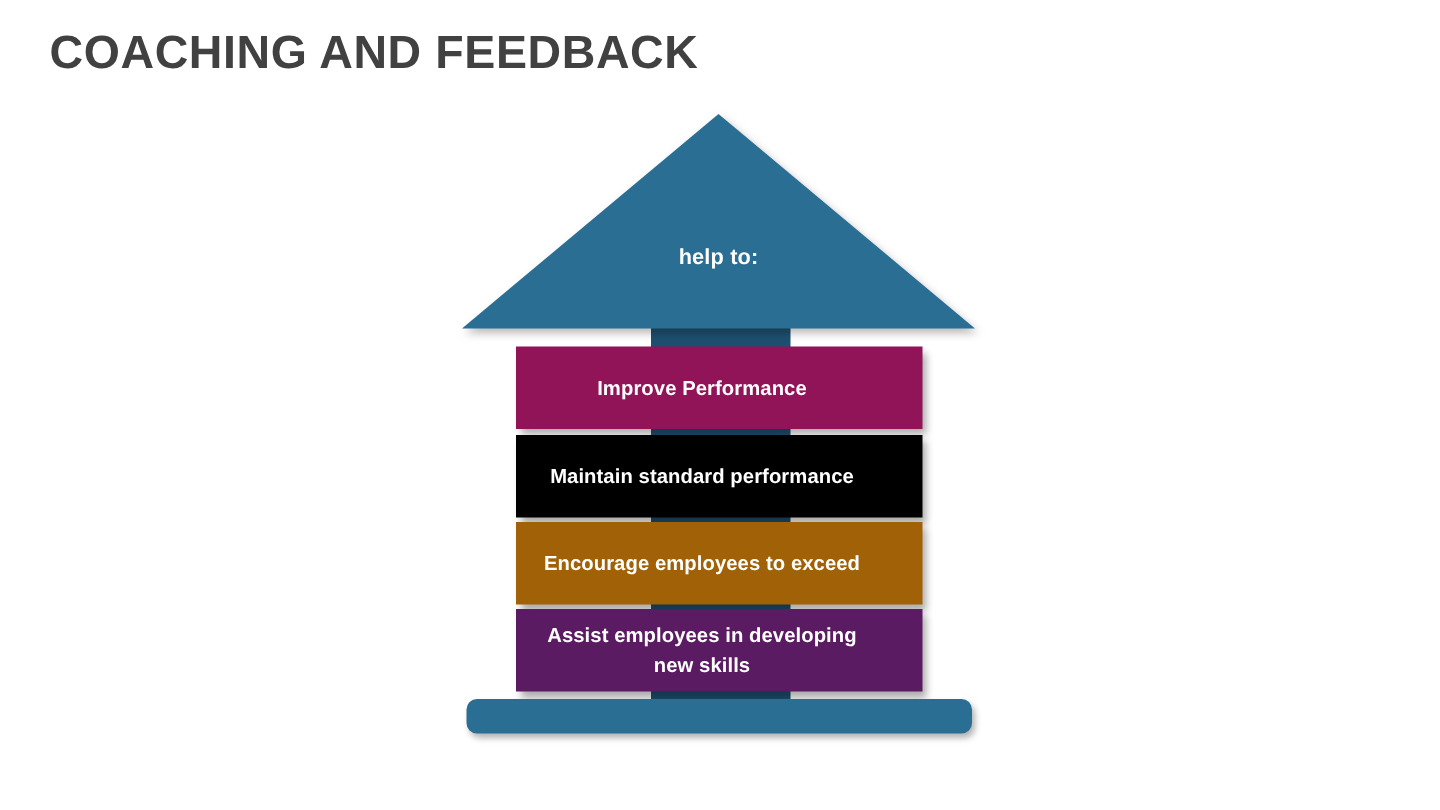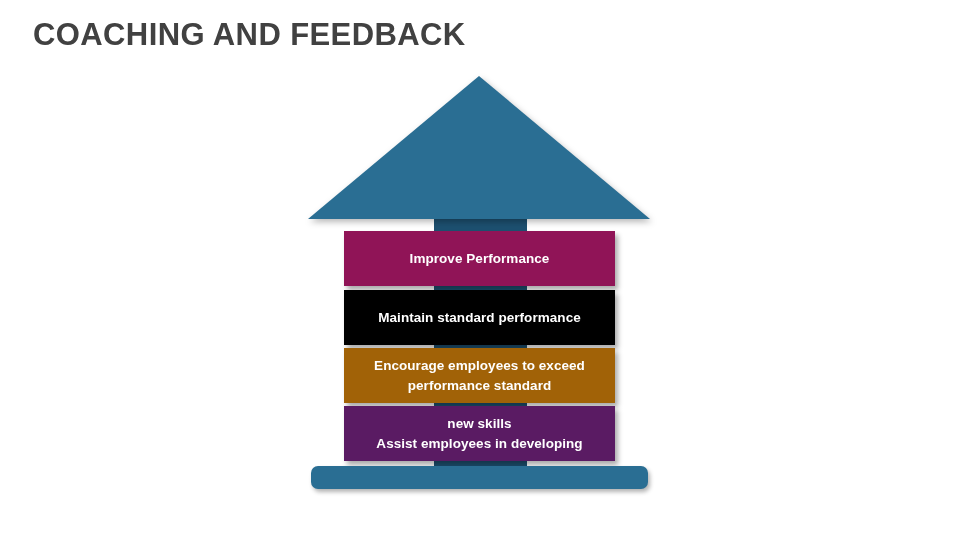--- a/index.html
+++ b/index.html
@@ -95,21 +95,20 @@
   }
 
   
   .item-bar {
     position: absolute;
     left: 344px;
     width: 271px;
     height: 55px;
     display: flex;
     align-items: center;
-    justify-content: center;
     box-shadow: 3px 4px 5px rgba(0,0,0,0.33);
   }
   .item-bar-label {
     width: 248px;
     text-align: center;
     color: #ffffff;
     font-size: 13.5px;
     font-weight: bold;
     line-height: 1.42;
     letter-spacing: 0.05px;
@@ -130,46 +129,46 @@
   <div id="diagram">
 
     <div id="arrow-stem" style="background: rgb(29, 80, 112);"></div>
 
     <div id="arrow-head">
       <svg width="342" height="145" viewBox="0 0 342 145" xmlns="http://www.w3.org/2000/svg">
         <polygon points="171,0 342,143 0,143" fill="#2a6e93"></polygon>
       </svg>
     </div>
     <div id="arrow-head-label" style="color: rgb(255, 255, 255);">
+      <div>help to:</div>
     </div>
 
     <div class="item-bar" id="item-bar-0" style="background:#901457">
       <div class="item-bar-label" style="color: rgb(255, 255, 255);">
         <div>Improve Performance</div>
 
       </div>
     </div>
 
     <div class="item-bar" id="item-bar-1" style="background:#000000">
       <div class="item-bar-label" style="color: rgb(255, 255, 255);">
         <div>Maintain standard performance</div>
 
       </div>
     </div>
 
     <div class="item-bar" id="item-bar-2" style="background:#a16207">
       <div class="item-bar-label" style="color: rgb(255, 255, 255);">
         <div>Encourage employees to exceed</div>
-        <div>performance standard</div>
       </div>
     </div>
 
     <div class="item-bar" id="item-bar-3" style="background:#5a1b63">
       <div class="item-bar-label" style="color: rgb(255, 255, 255);">
+        <div>Assist employees in developing</div>
         <div>new skills</div>
-        <div>Assist employees in developing</div>
       </div>
     </div>
 
     <div id="arrow-base" style="background: rgb(42, 110, 147);"></div>
 
   </div>
 </div>
 
 </body></html>

